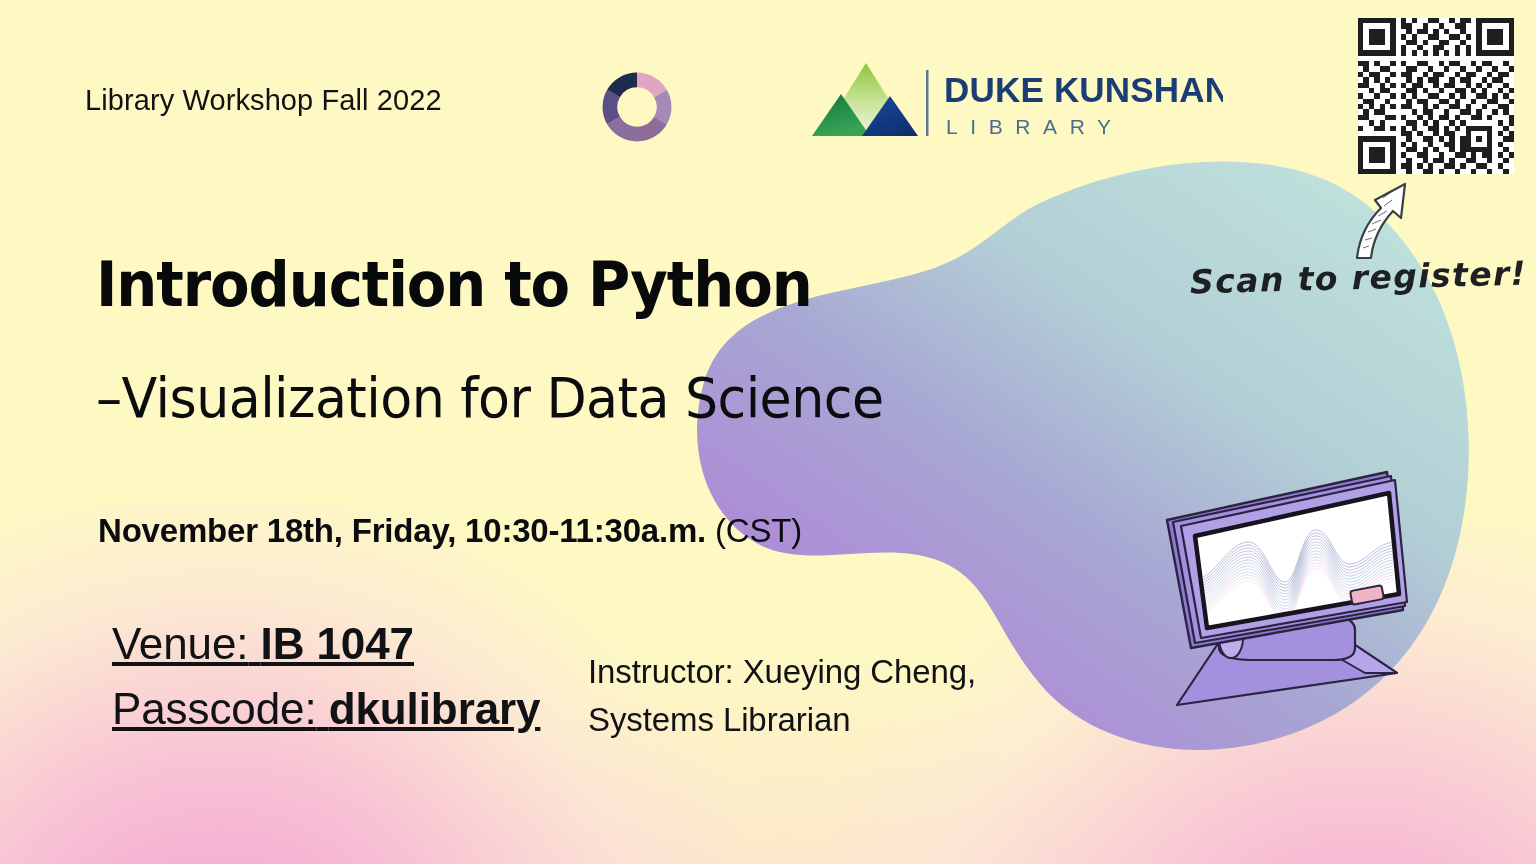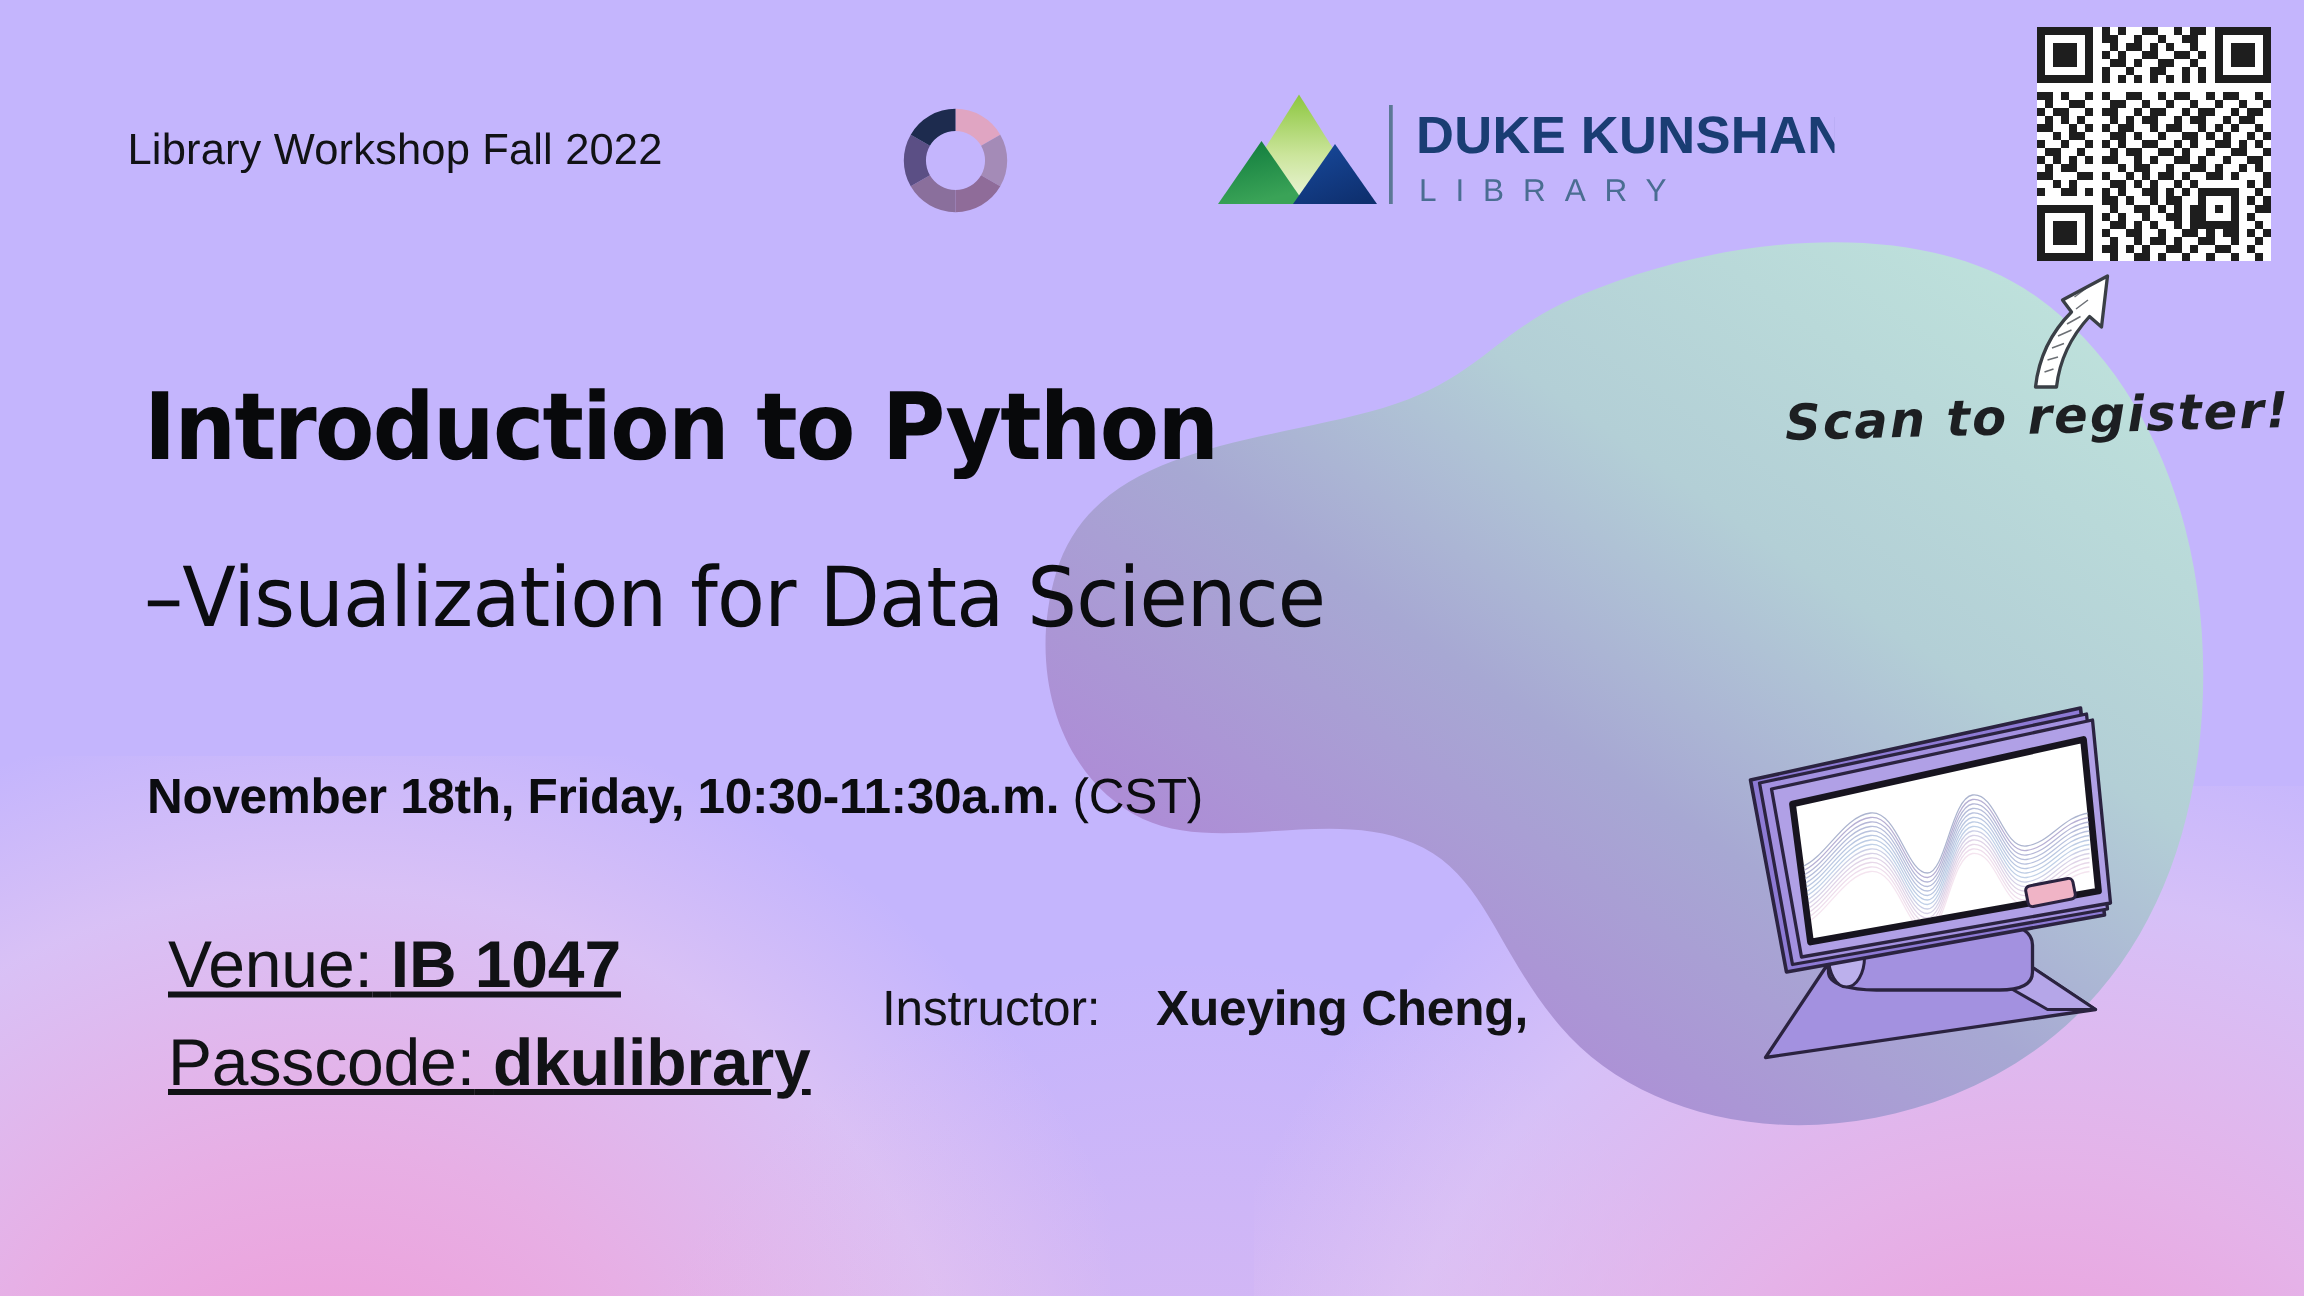--- a/index.html
+++ b/index.html
@@ -8,21 +8,21 @@
     font-family:"Liberation Sans", sans-serif;
     background:#ffffff;
     overflow:hidden;
     position:relative;
   }
 
   
   #poster {
     position:relative;
     width:1536px; height:864px;
-    background:#c4b5fd;
+    background:#fef9c3;
     overflow:hidden;
   }
   .wash-bl {
     position:absolute; left:-160px; bottom:-260px;
     width:900px; height:620px;
     background:radial-gradient(ellipse at 42% 78%,
         rgba(243,150,210,.95) 0%,
         rgba(245,172,219,.72) 32%,
         rgba(250,212,234,.38) 58%,
         rgba(255,255,255,0) 76%);
@@ -104,21 +104,21 @@
   .details .lbl { font-weight:300; }
   .details .val { font-weight:700; }
   .details .row { white-space:nowrap; }
 
   .instructor {
     position:absolute; left:588px; top:648px;
     font-size:33px; color:#111215; line-height:1.45;
     letter-spacing:-.1px; max-width:470px;
   }
   .instructor .lbl { font-weight:300;text-align:right; }
-  .instructor .val { font-weight:700;margin-left:28px; }
+  .instructor .val { font-weight:400; }
 
   
   .monitor { position:absolute; left:1155px; top:460px; width:290px; height:280px; }
 </style>
 </head>
 <body>
 
 <div id="poster">
 
   <div class="wash-bl"></div>
@@ -471,20 +471,21 @@
     </div>
     <div class="row">
       <span class="lbl">Passcode:</span>
       <span class="val">dkulibrary</span>
     </div>
   </div>
 
   <div class="instructor">
     <span class="lbl">Instructor:</span>
     <span class="val">Xueying Cheng,</span><br>
+    <span class="lbl">Systems Librarian</span>
   </div>
 
   <svg class="monitor" viewBox="0 0 290 280">
 
     <path d="M22 245 L62 185 L200 185 L242 213 Z" fill="#a391e0" stroke="#2b2340" stroke-width="2.2" stroke-linejoin="round"></path>
     <path d="M62 185 L200 185 L242 213 L210 213 L170 190 Z" fill="#b5a6e8" stroke="#2b2340" stroke-width="2" stroke-linejoin="round"></path>
 
     <path d="M64 170 C64 160, 78 156, 96 156 L178 156 C192 156, 200 162, 200 170 L200 188 C200 196, 192 200, 178 200 L96 200 C78 200, 64 196, 64 188 Z" fill="#a391e0" stroke="#2b2340" stroke-width="2.2"></path>
     <ellipse cx="76" cy="178" rx="12" ry="20" fill="#bcb0ec" stroke="#2b2340" stroke-width="2"></ellipse>
 

